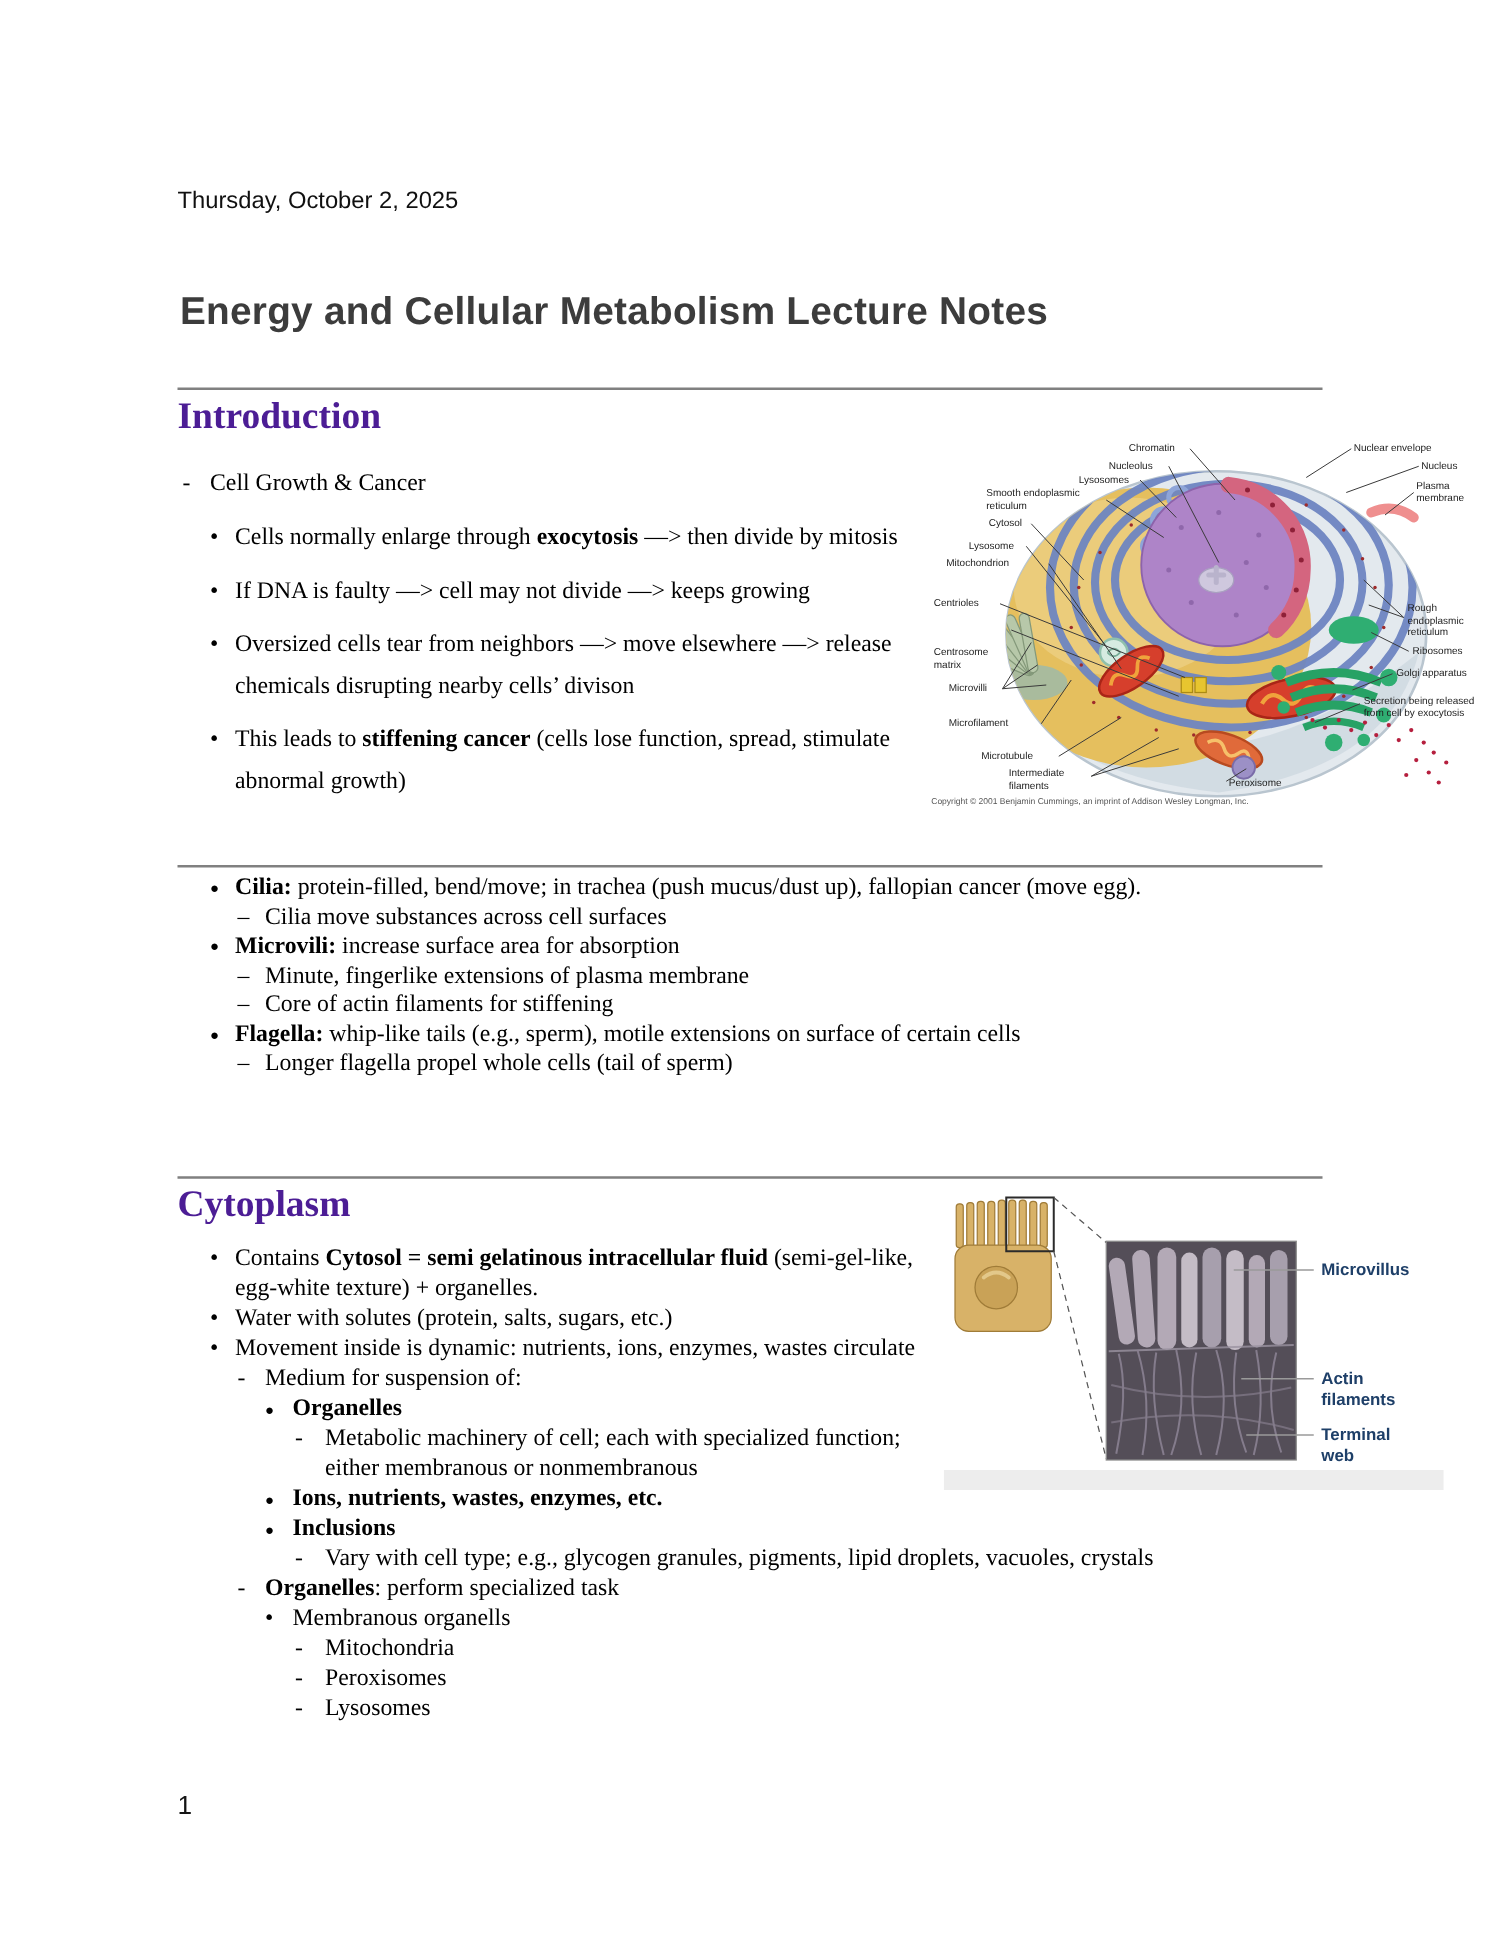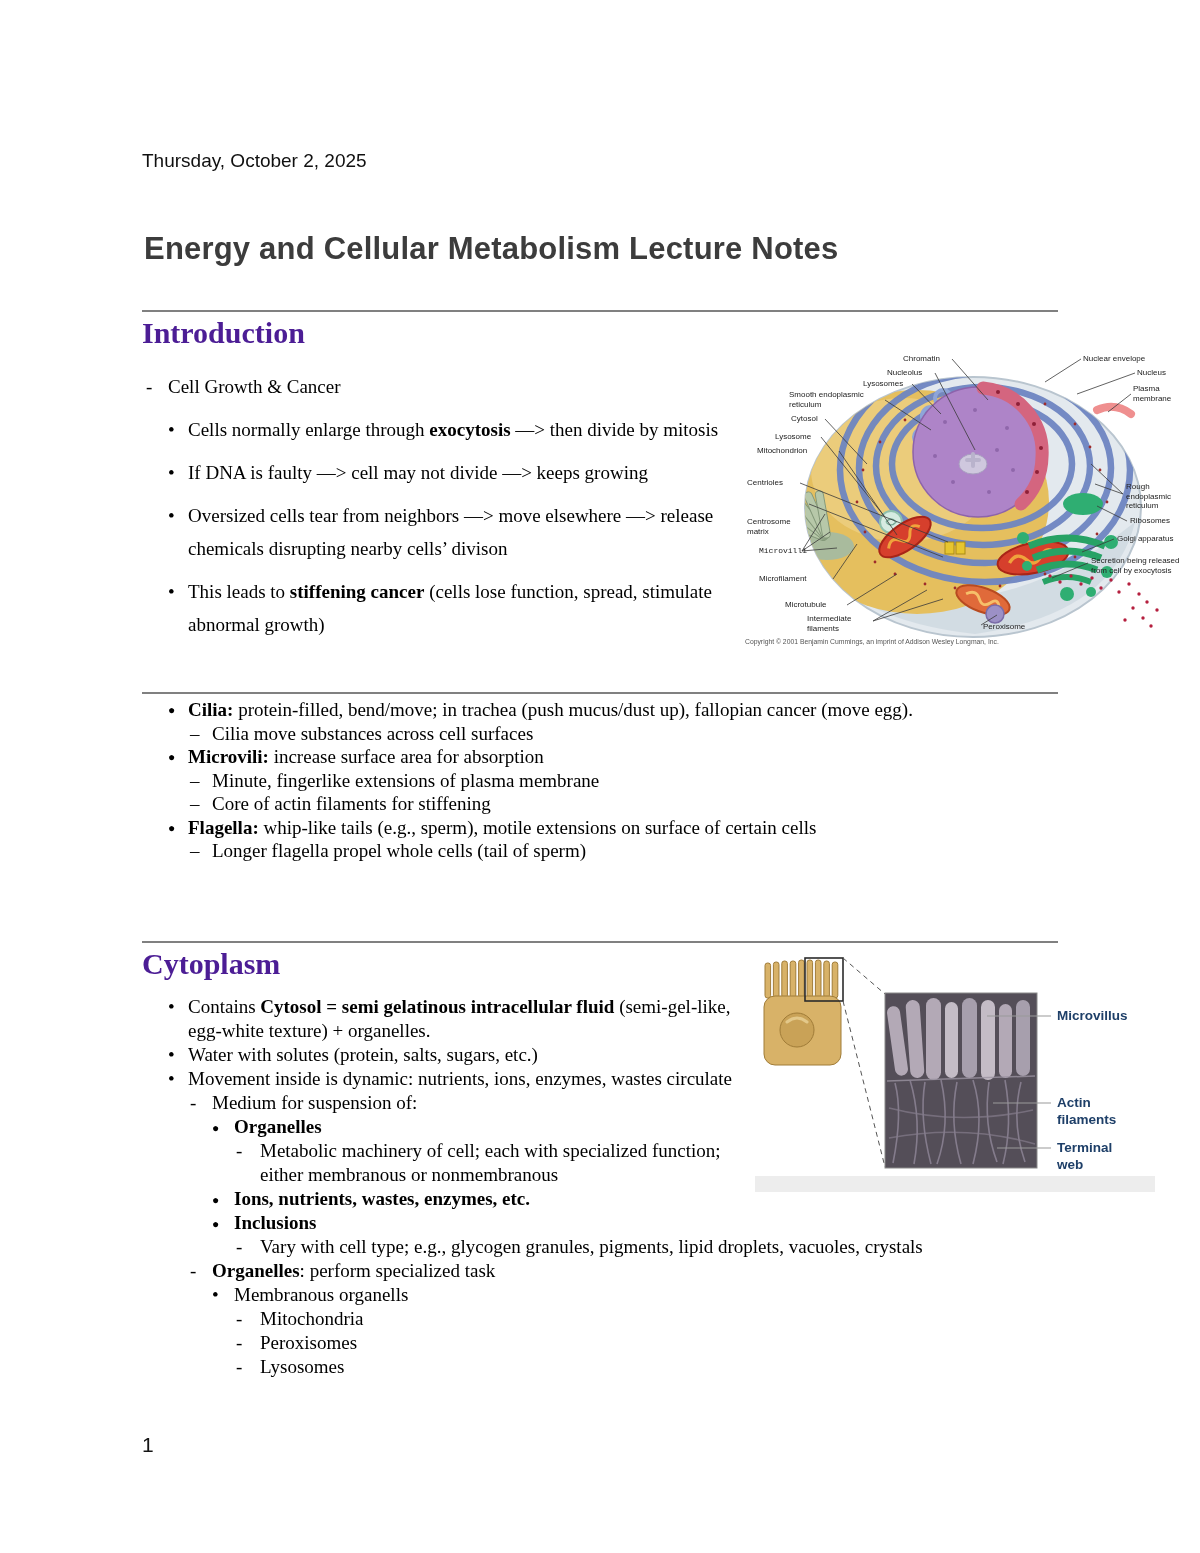--- a/index.html
+++ b/index.html
@@ -265,21 +265,21 @@
     <div class="cl" style="left:142px;top:16px;">Nucleolus</div>
     <div class="cl" style="left:118px;top:27px;">Lysosomes</div>
     <div class="cl" style="left:44px;top:38px;">Smooth endoplasmic
 reticulum</div>
     <div class="cl" style="left:46px;top:62px;">Cytosol</div>
     <div class="cl" style="left:30px;top:80px;">Lysosome</div>
     <div class="cl" style="left:12px;top:94px;">Mitochondrion</div>
     <div class="cl" style="left:2px;top:126px;">Centrioles</div>
     <div class="cl" style="left:2px;top:141px;margin-top:24px;">Centrosome
 matrix</div>
-    <div class="cl" style="left:14px;top:194px;font-family:Liberation Mono, monospace;">Microvilli</div>
+    <div class="cl" style="left:14px;top:194px;">Microvilli</div>
     <div class="cl" style="left:14px;top:222px;">Microfilament</div>
     <div class="cl" style="left:40px;top:248px;">Microtubule</div>
     <div class="cl" style="left:62px;top:262px;">Intermediate
 filaments</div>
     <div class="cl" style="left:338px;top:2px;">Nuclear envelope</div>
     <div class="cl" style="left:392px;top:16px;">Nucleus</div>
     <div class="cl" style="left:388px;top:32px;">Plasma
 membrane</div>
     <div class="cl" style="left:381px;top:130px;">Rough
 endoplasmic

